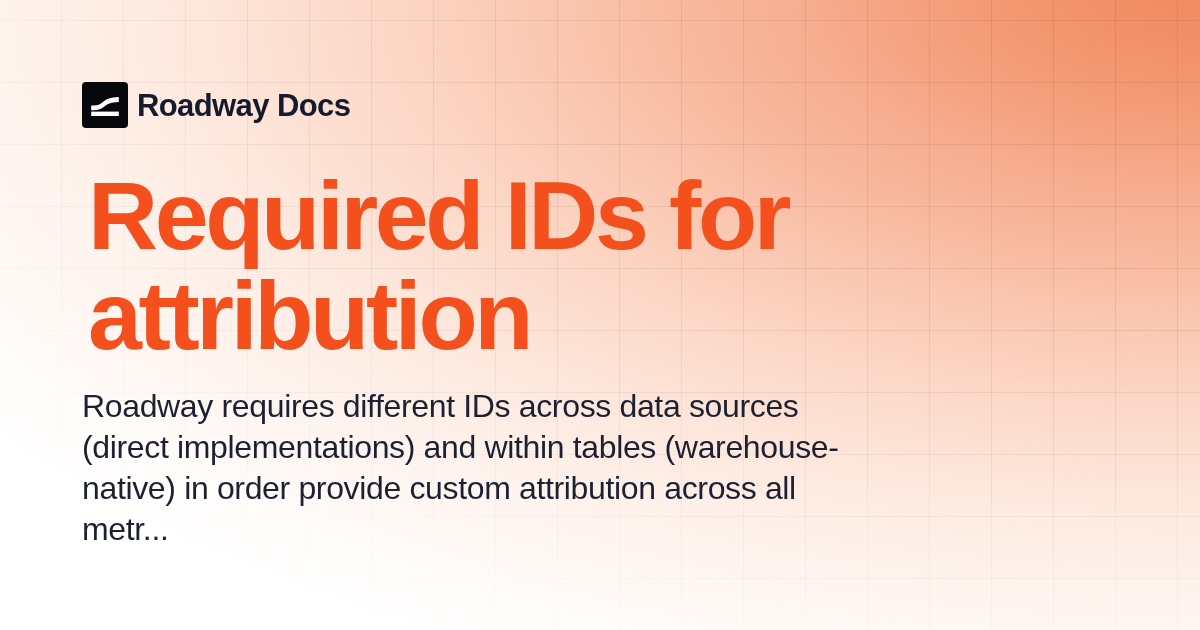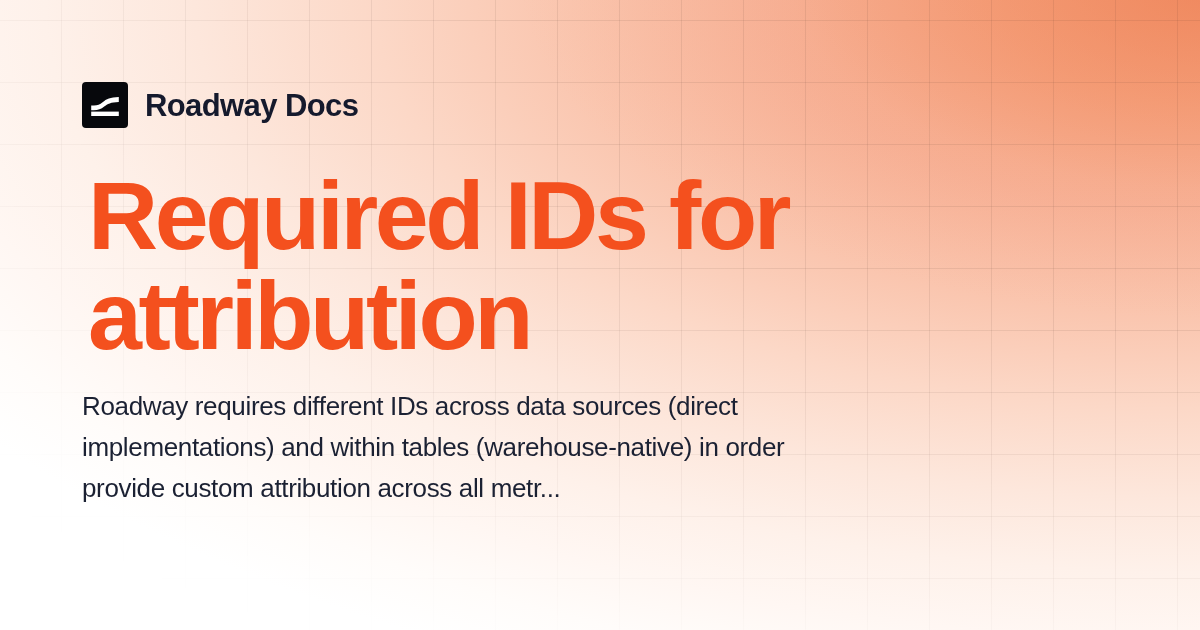--- a/index.html
+++ b/index.html
@@ -96,21 +96,21 @@
     width: 1040px;
     height: 630px;
   }
 
   .brand {
     position: absolute;
     top: 82px;
     left: 0;
     display: flex;
     align-items: center;
-    gap: 17px;
+    gap: 9px;
   }
 
   .brand-mark {
     width: 46px;
     height: 46px;
     border-radius: 4px;
     background: #07080c;
     display: flex;
     align-items: center;
     justify-content: center;
@@ -143,21 +143,21 @@
     color: #f4501e;
     word-wrap: break-word;
   }
 
   .description {
     position: absolute;
     top: 386px;
     left: 0;
     width: 765px;
     margin: 0;
-    font-size: 26px;
+    font-size: 32px;
     line-height: 41px;
     font-weight: normal;
     letter-spacing: -0.35px;
     color: #1b2133;
   }
 </style>
 </head>
 <body>
 
 <div class="og-card">

